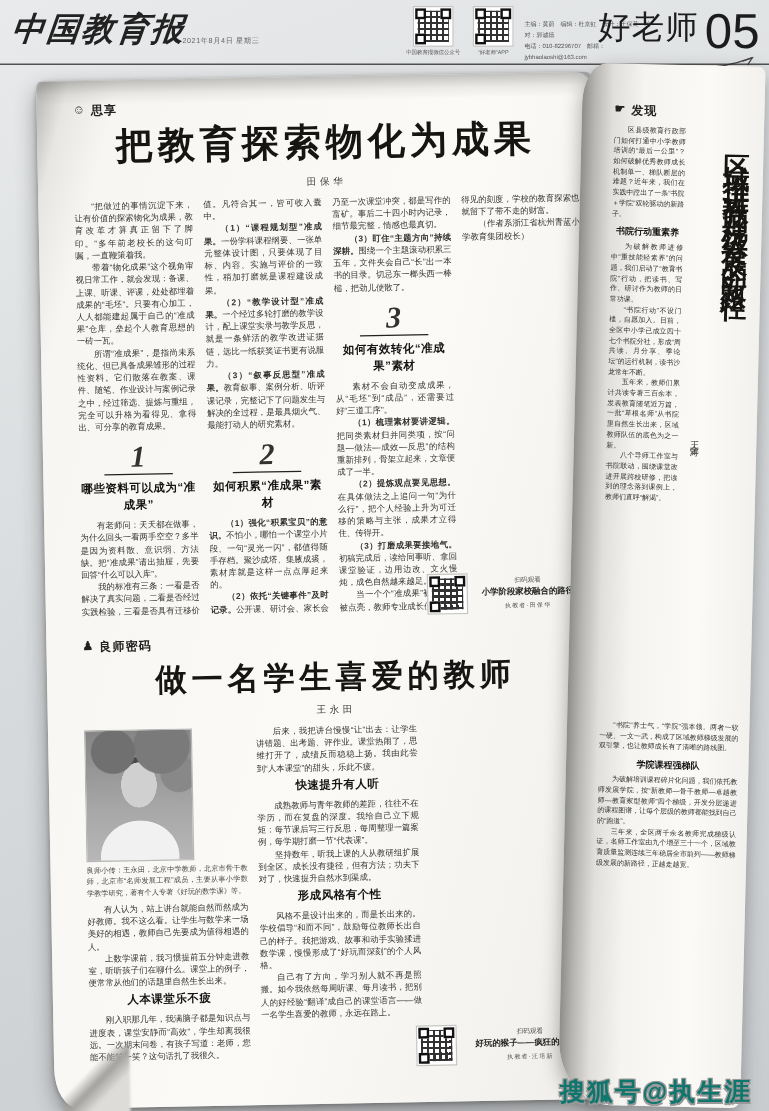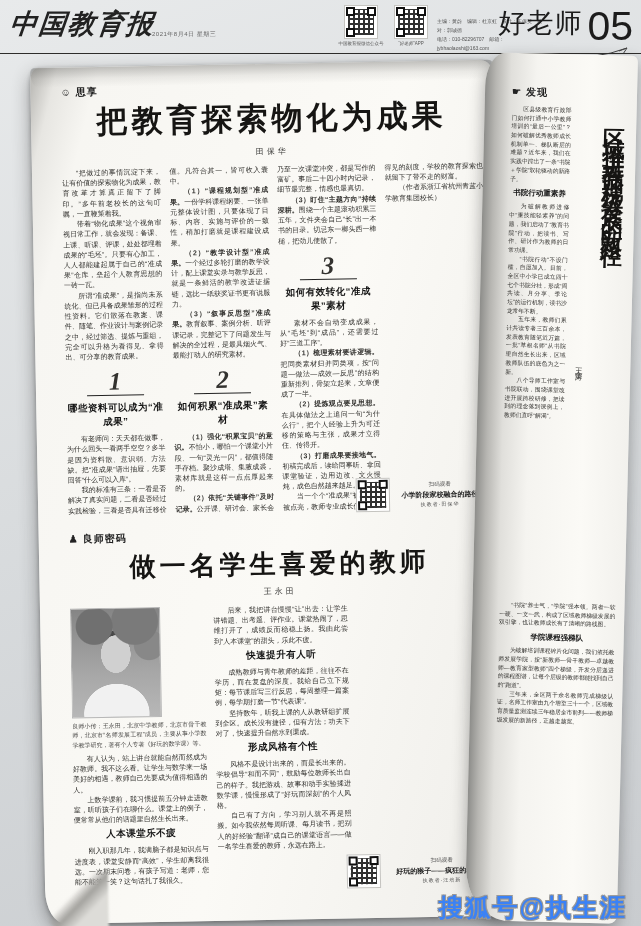--- a/index.html
+++ b/index.html
@@ -101,22 +101,22 @@
   .rp-textcol{width:60px;font-size:5.8px;line-height:1.5;text-align:justify;color:#33322f;}
   .rp-headarea{flex:1;position:relative;}
   .vh{position:absolute;right:-2px;top:4px;writing-mode:vertical-rl;
     font-family:"Liberation Serif",serif;font-weight:900;font-size:22px;
     letter-spacing:9px;color:#161513;}
   .vb{position:absolute;left:3px;top:255px;writing-mode:vertical-rl;
     font-size:7.5px;letter-spacing:3px;color:#3a3a38;}
   .rp-bottom{margin-top:10px;font-size:5.8px;line-height:1.5;text-align:justify;color:#33322f;}
   .rp-subhead{font-size:7.5px;font-weight:bold;text-align:center;margin:4px 0;color:#141414;}
   
-  #watermark{position:absolute;right:14px;bottom:2px;font-size:25px;font-weight:bold;
-    letter-spacing:2px;color:#3b82f6;z-index:9;
+  #watermark{position:absolute;right:14px;bottom:2px;font-size:21px;font-weight:bold;
+    letter-spacing:2px;color:#0f766e;z-index:9;
     text-shadow:0 0 1px #8f8f8f,1px 1px 0 #9a9a9a,-1px -1px 0 #9a9a9a,
       1px -1px 0 #9a9a9a,-1px 1px 0 #9a9a9a;}
 </style>
 </head>
 <body>
 
 <div id="masthead">
   <div class="logo">中国教育报</div>
   <div class="dateline">2021年8月4日 星期三</div>
 

